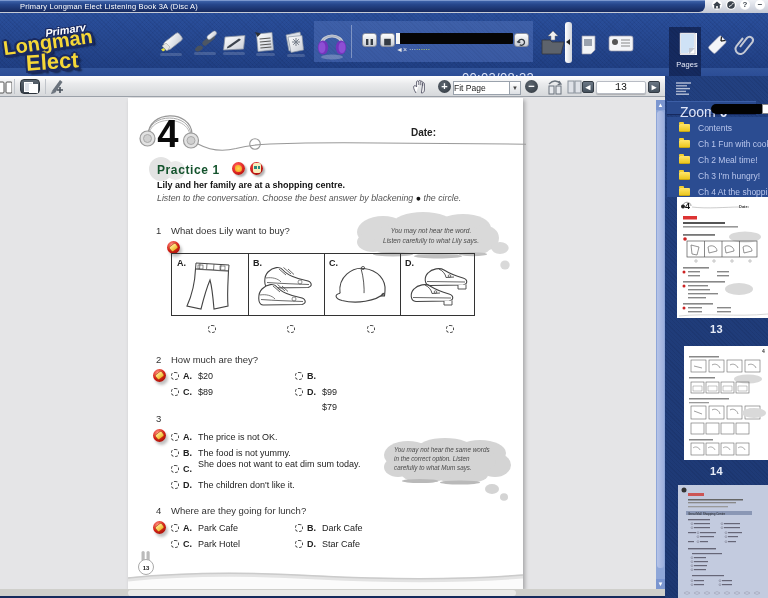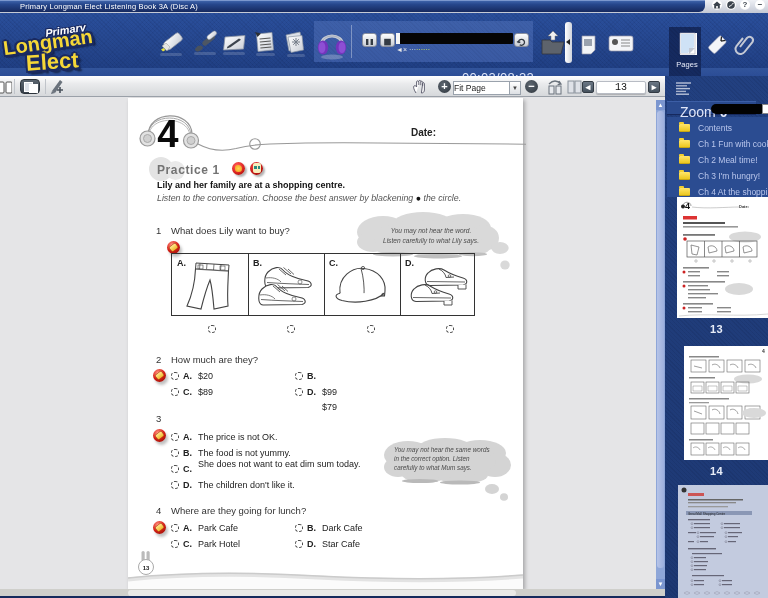--- a/index.html
+++ b/index.html
@@ -324,21 +324,21 @@
       <circle cx="53" cy="37.5" r="7.5" fill="#e2e2e2" stroke="#999" stroke-width="1.2"></circle>
       <circle cx="53" cy="37.5" r="4" fill="#d0d0d0" stroke="#aaa" stroke-width="1"></circle>
       <path d="M60 41 C72 47.5 86 48.5 98 45.5 C106 43.3 118 41.5 132 41 C160 40 200 39.5 240 40 C290 40.7 340 41.2 388 41.2" fill="none" stroke="#999" stroke-width="1.1"></path>
       <circle cx="117" cy="41" r="5.3" fill="none" stroke="#999" stroke-width="1.1"></circle>
     </svg>
     <div class="abs" style="left:29px; top:14px; font-size:39px; font-weight:900; color:#0a0a0a; transform:scaleX(0.98); letter-spacing:-2px;">4</div>
     <div class="abs" style="left:283px; top:29px; font-size:10px; font-weight:bold; color:#222;">Date:</div>
 
     <div class="abs" style="left:21px; top:59px; width:24px; height:24px; border-radius:50%; background:#e3e3e3;"></div>
     <div class="abs" style="left:38px; top:63px; width:19px; height:19px; border-radius:50%; background:#e9e9e9;"></div>
-    <div class="abs" style="left:29px; top:65px; font-size:12px; font-weight:bold; color:#737373; letter-spacing:0.6px;">Practice 1</div>
+    <div class="abs" style="left:29px; top:65px; font-size:12px; font-weight:bold; color:#14532d; letter-spacing:0.6px;">Practice 1</div>
     <div class="abs" style="left:104px; top:64px; width:13px; height:13px; border-radius:50%; background:radial-gradient(circle at 40% 32%,#f55 10%,#d6201a 60%,#7d0c06); box-shadow:2px 2px 2px rgba(0,0,0,.3);"></div>
     <div class="abs" style="left:107px; top:67px; width:7px; height:7px; background:radial-gradient(#ffd84d,#f09820); border-radius:40% 60% 50% 50%;"></div>
     <div class="abs" style="left:122px; top:64px; width:13px; height:13px; border-radius:50%; background:radial-gradient(circle at 40% 32%,#e44 10%,#c01510 60%,#700a04); box-shadow:2px 2px 2px rgba(0,0,0,.3);"></div>
     <div class="abs" style="left:124.5px; top:65px; width:8px; height:10px; background:#f7eebc; border-radius:2px;"></div>
     <div class="abs" style="left:126px; top:68px; width:2.5px; height:3px; background:#2a8a80;"></div>
     <div class="abs" style="left:129.5px; top:68px; width:2.5px; height:3px; background:#2a8a80;"></div>
     <div class="abs" style="left:29px; top:95px; font-size:8.8px; font-style:italic; color:#555;">Listen to the conversation. Choose the best answer by blackening <span style="color:#111;">●</span> the circle.</div>
     <div class="abs" style="left:29px; top:82px; font-size:9px; font-weight:bold; color:#111;">Lily and her family are at a shopping centre.</div>
 
     <div class="abs qnum" style="left:28px; top:127px;">1</div>

